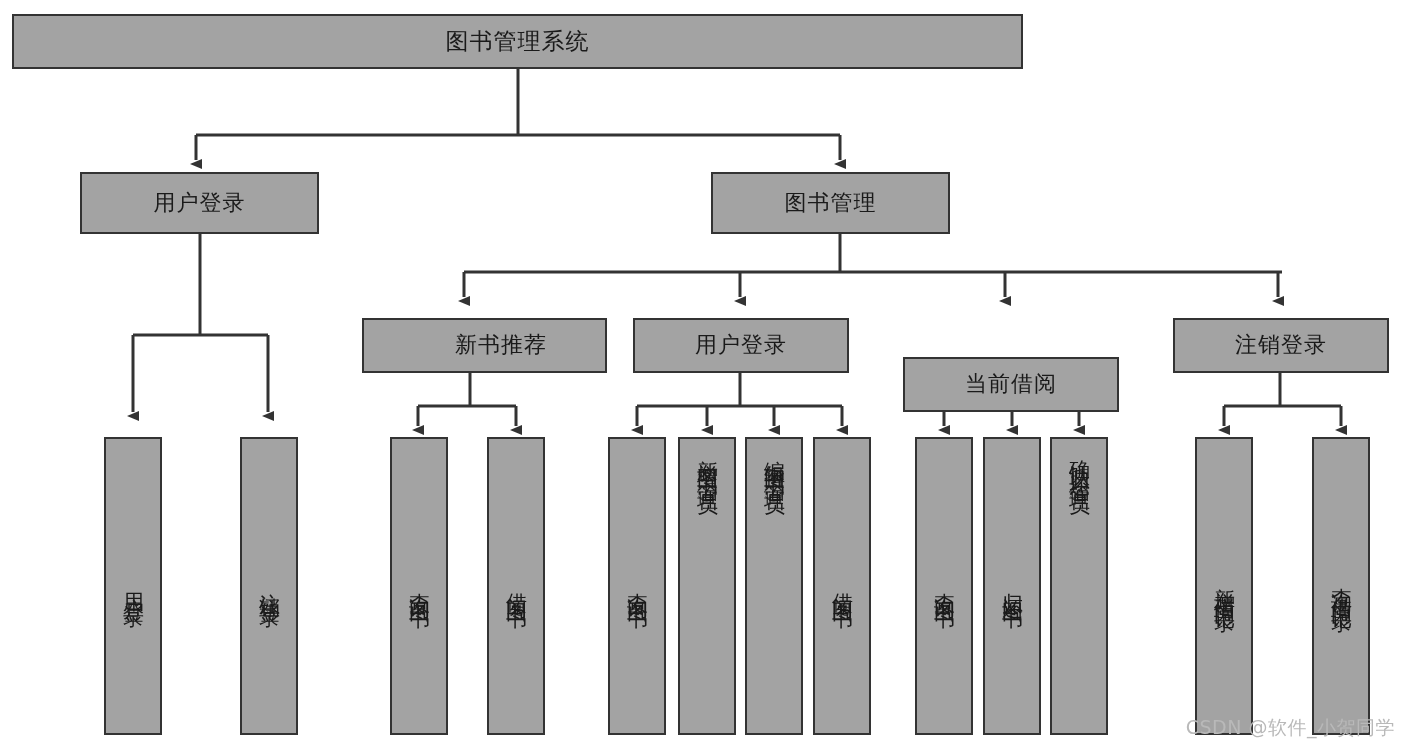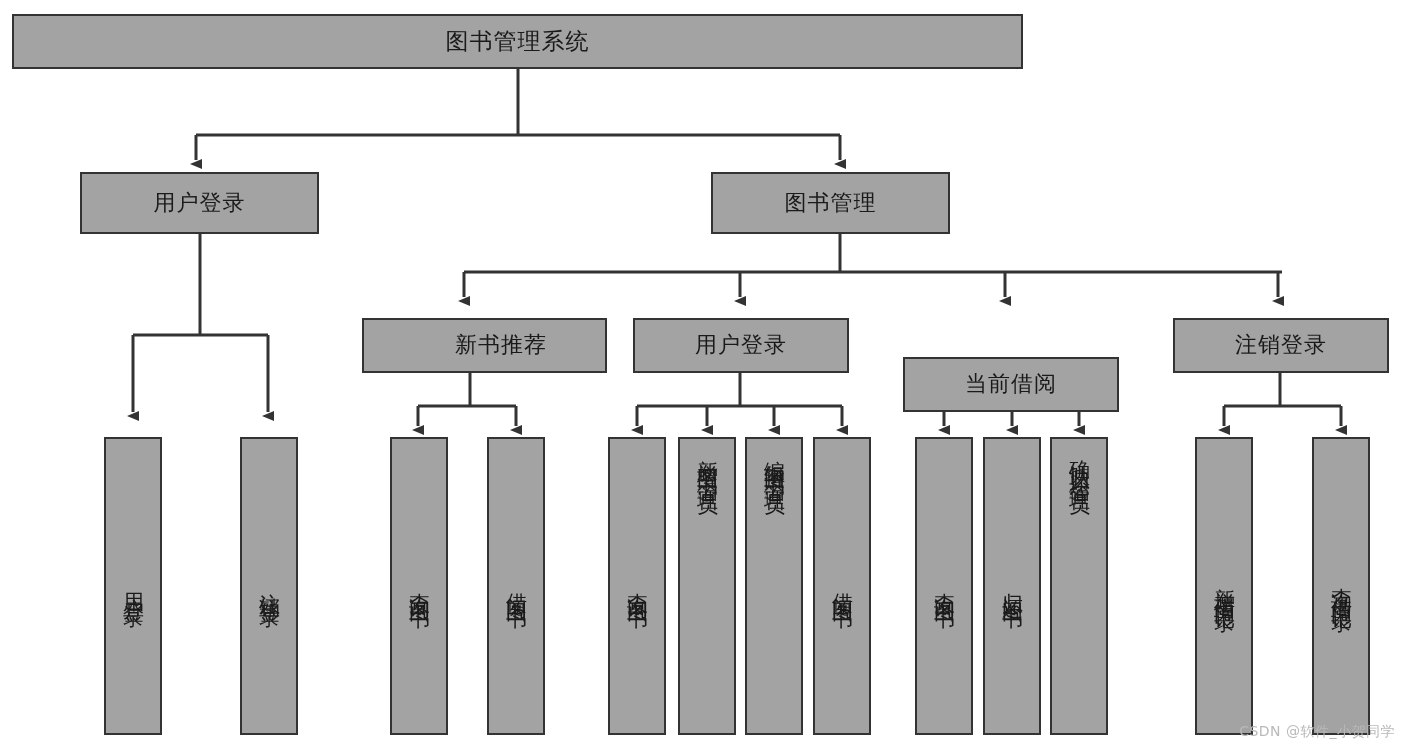--- a/index.html
+++ b/index.html
@@ -59,21 +59,21 @@
     display: block;
   }
   .node.vertical.centered {
     align-items: center;
     padding-top: 0;
   }
   .watermark {
     position: absolute;
     right: 10px;
     bottom: 6px;
-    font-size: 14px;
+    font-size: 19px;
     color: #b9b9b9;
     letter-spacing: 0.5px;
     white-space: nowrap;
   }
 </style>
 </head>
 <body>
 
 <div id="diagram-root">
 

